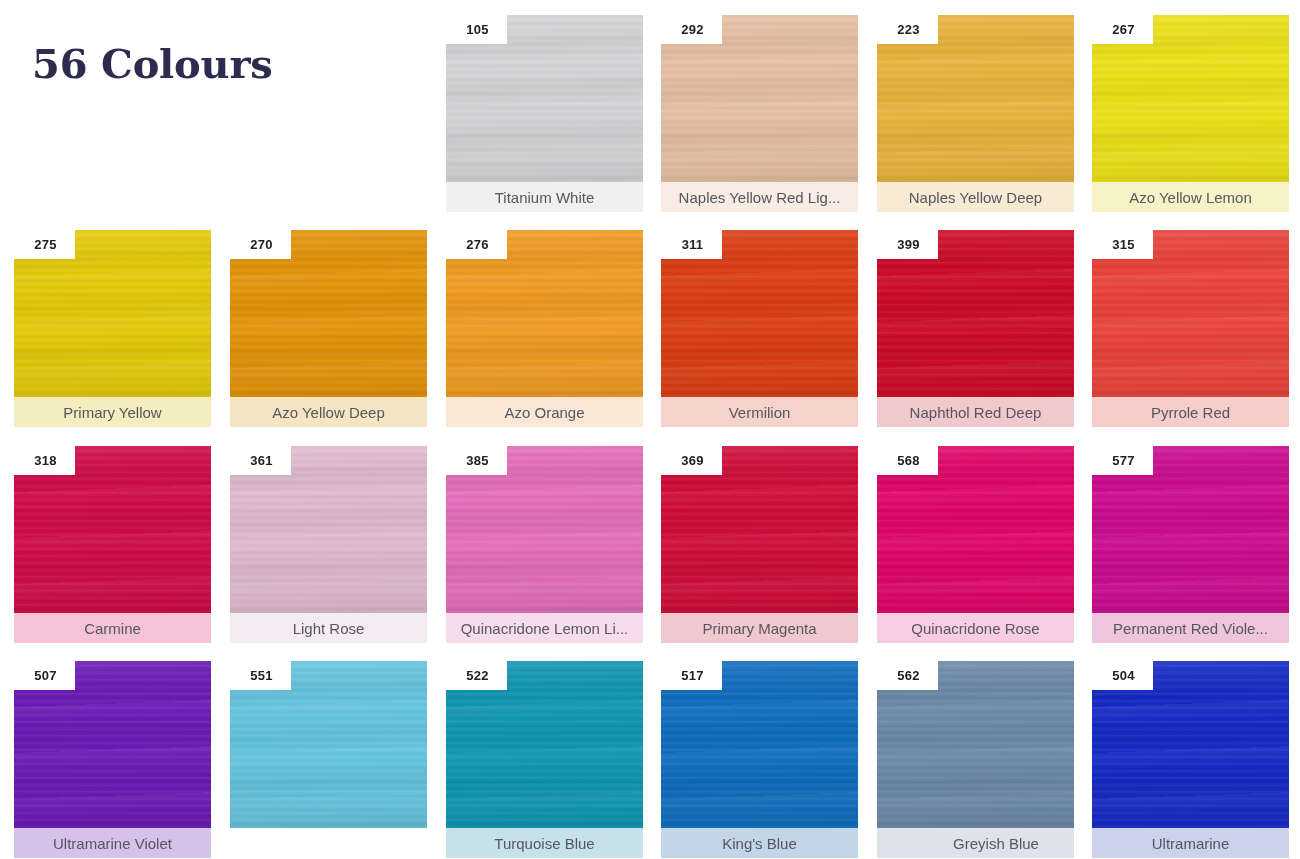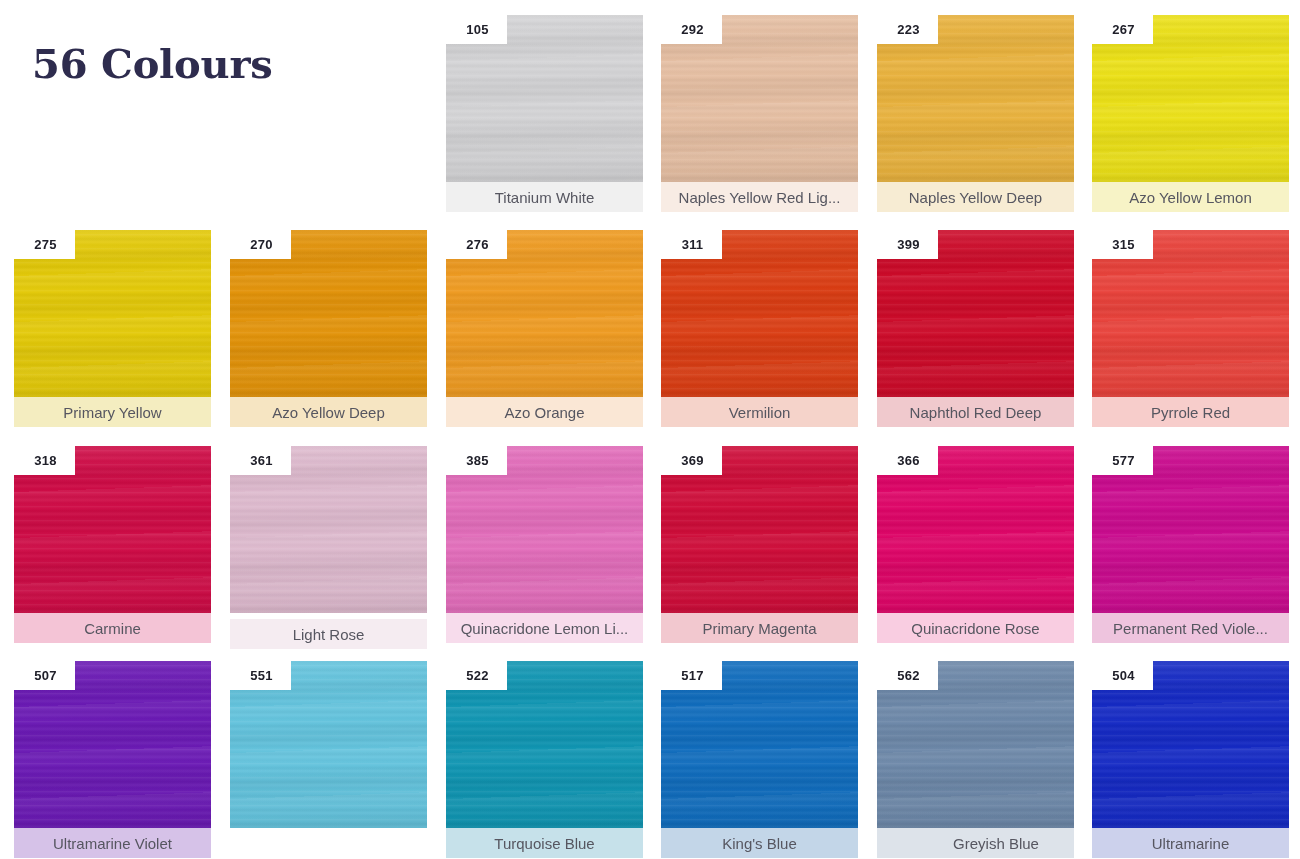--- a/index.html
+++ b/index.html
@@ -294,21 +294,21 @@
     <div class="swatch-card" style="left: 230px; top: 446px; width: 197px; height: 197px;">
       <div class="paint" style="height: 167px; width: 197px;">
         <div class="base" style="background: rgb(221, 185, 205);"></div>
         <div class="tex"></div>
         <div class="tex2"></div>
         <div class="sheen"></div>
       </div>
       <div class="badge" style="background: rgb(255, 255, 255);">
         <span style="color: rgb(32, 32, 42);">361</span>
       </div>
-      <div class="label-bar" style="top: 173px; height: 30px; width: 197px; background: rgb(245, 236, 241);">
+      <div class="label-bar" style="top: 167px; height: 30px; width: 197px; background: rgb(245, 236, 241);">
         <span style="color: rgb(86, 86, 96);">Light Rose</span>
       </div>
     </div>
     <div class="swatch-card" style="left: 446px; top: 446px; width: 197px; height: 197px;">
       <div class="paint" style="height: 167px; width: 197px;">
         <div class="base" style="background: rgb(226, 108, 186);"></div>
         <div class="tex"></div>
         <div class="tex2"></div>
         <div class="sheen"></div>
       </div>
@@ -334,21 +334,21 @@
       </div>
     </div>
     <div class="swatch-card" style="left: 877px; top: 446px; width: 197px; height: 197px;">
       <div class="paint" style="height: 167px; width: 197px;">
         <div class="base" style="background: rgb(222, 4, 103);"></div>
         <div class="tex"></div>
         <div class="tex2"></div>
         <div class="sheen"></div>
       </div>
       <div class="badge" style="background: rgb(255, 255, 255);">
-        <span style="color: rgb(32, 32, 42);">366</span>
+        <span style="color: rgb(32, 32, 42);">568</span>
       </div>
       <div class="label-bar" style="top: 167px; height: 30px; width: 197px; background: rgb(249, 205, 225);">
         <span style="color: rgb(86, 86, 96);">Quinacridone Rose</span>
       </div>
     </div>
     <div class="swatch-card" style="left: 1092px; top: 446px; width: 197px; height: 197px;">
       <div class="paint" style="height: 167px; width: 197px;">
         <div class="base" style="background: rgb(202, 10, 142);"></div>
         <div class="tex"></div>
         <div class="tex2"></div>

